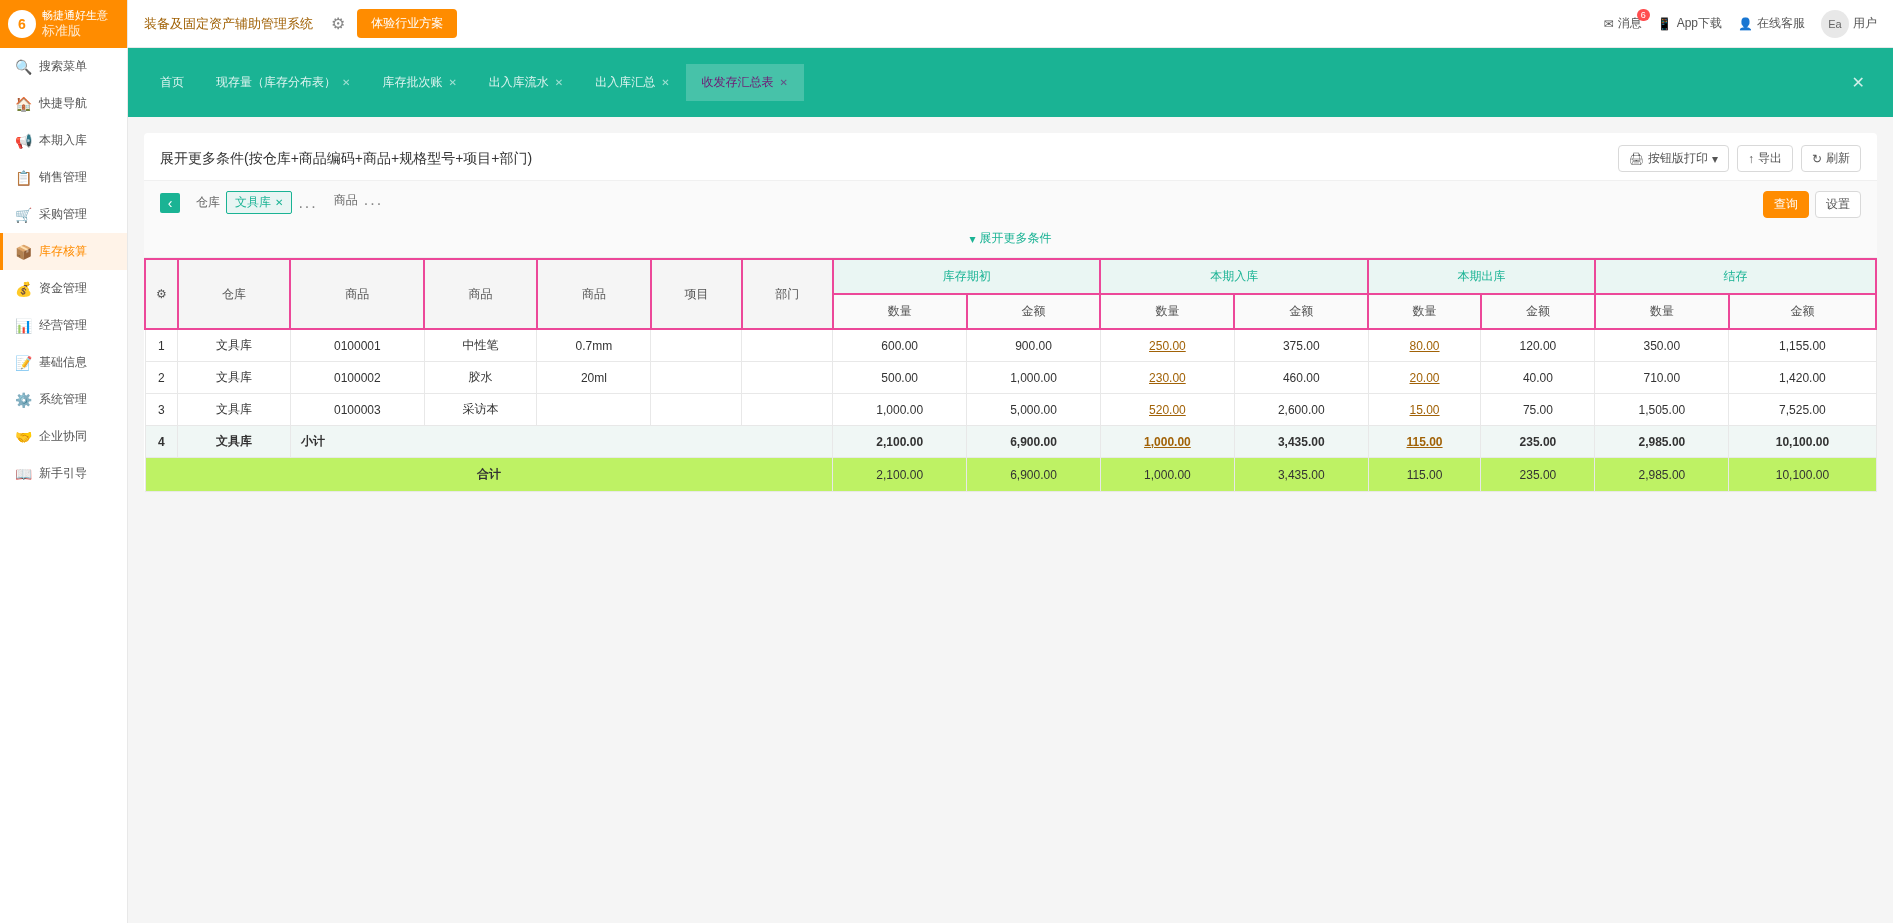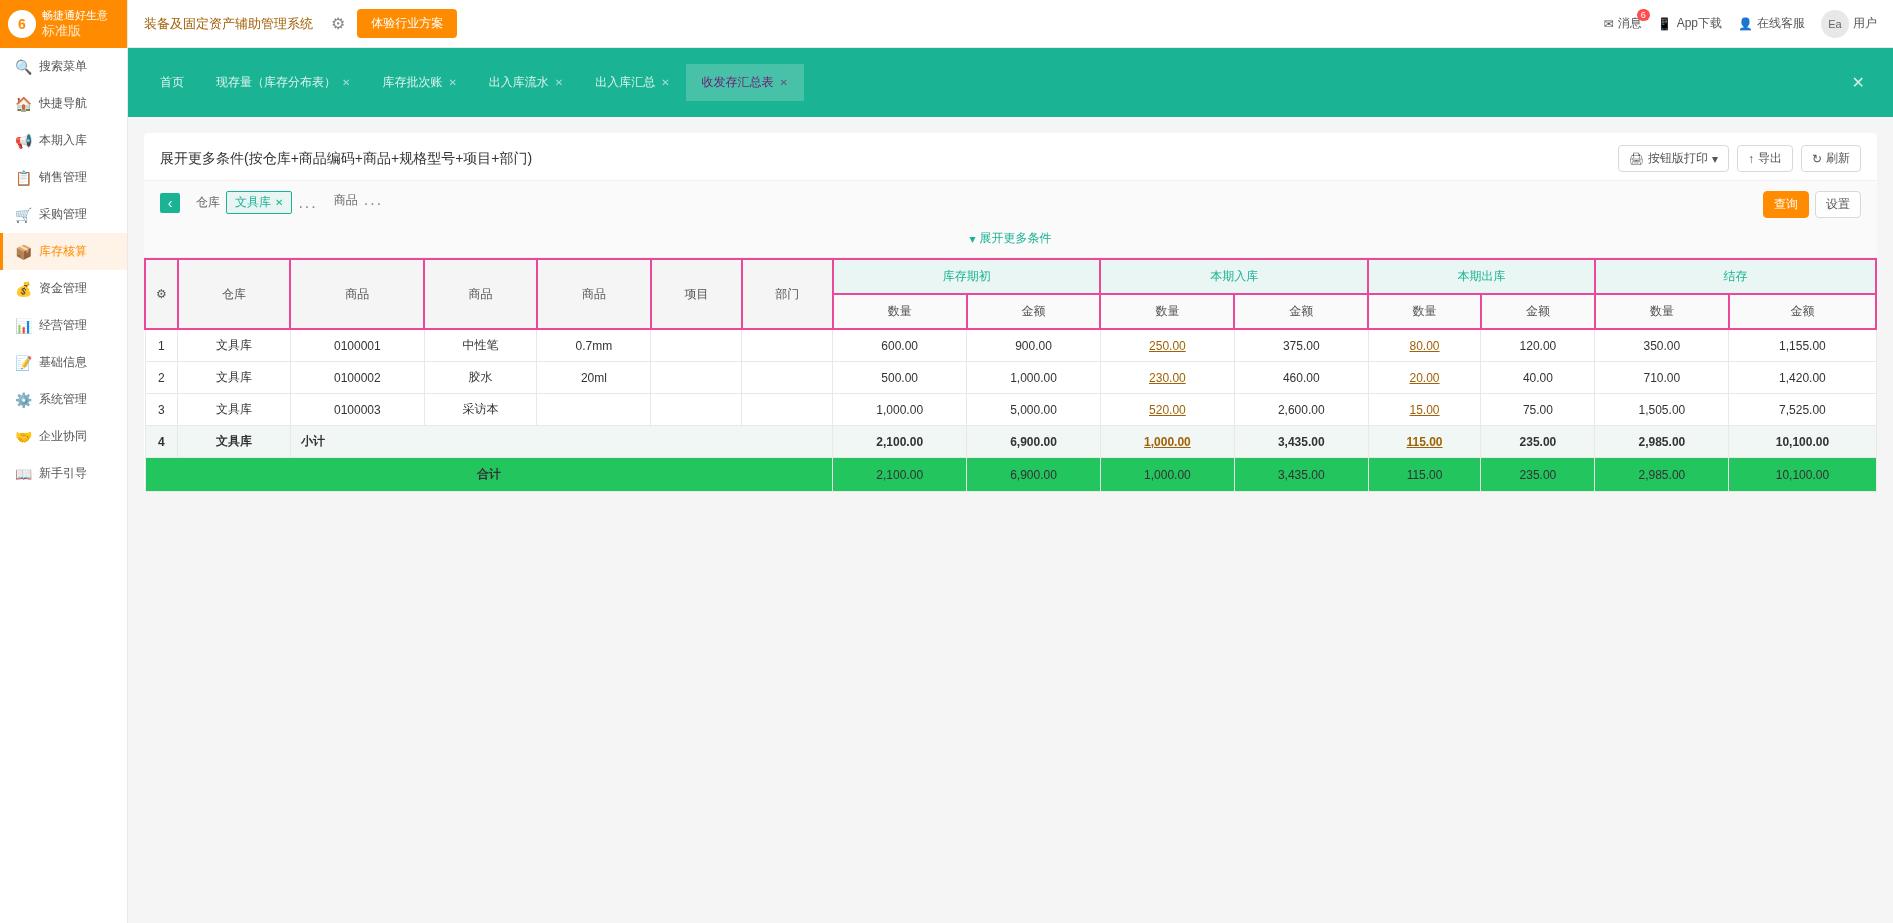--- a/index.html
+++ b/index.html
@@ -54,21 +54,21 @@
     .expand-btn { display: flex; align-items: center; gap: 4px; color: #1ab394; cursor: pointer; font-size: 12px; margin: 6px 0 0 0; }
 
     
     .table-wrapper { overflow-x: auto; }
     table { width: 100%; border-collapse: collapse; font-size: 12px; }
     thead tr th { background: #f5f5f5; padding: 8px 10px; border: 2px solid #ec4899; color: #555; font-weight: 500; white-space: nowrap; }
     thead tr.sub-header th { background: #fafafa; }
     tbody tr td { padding: 7px 10px; text-align: center; border: 1px solid #e8e8e8; color: #333; white-space: nowrap; }
     tbody tr.subtotal td { background: #f0f7f5; font-weight: bold; }
     .link-text { color: #a16207; text-decoration: underline; cursor: pointer; }
-    tfoot tr td { padding: 8px 10px; text-align: center; background: #22c55e; border: 1px solid #e8e8e8; font-weight: 500; color: #333; }
+    tfoot tr td { padding: 8px 10px; text-align: center; background: #bef264; border: 1px solid #e8e8e8; font-weight: 500; color: #333; }
     .col-group-header { background: #eaf6f3; color: #1ab394; }
   </style>
 </head>
 <body>
 
 <div class="sidebar">
   <div class="sidebar-logo">
     <div class="sidebar-logo-icon">6</div>
     <div>
       <div class="sidebar-logo-text">畅捷通好生意</div>

